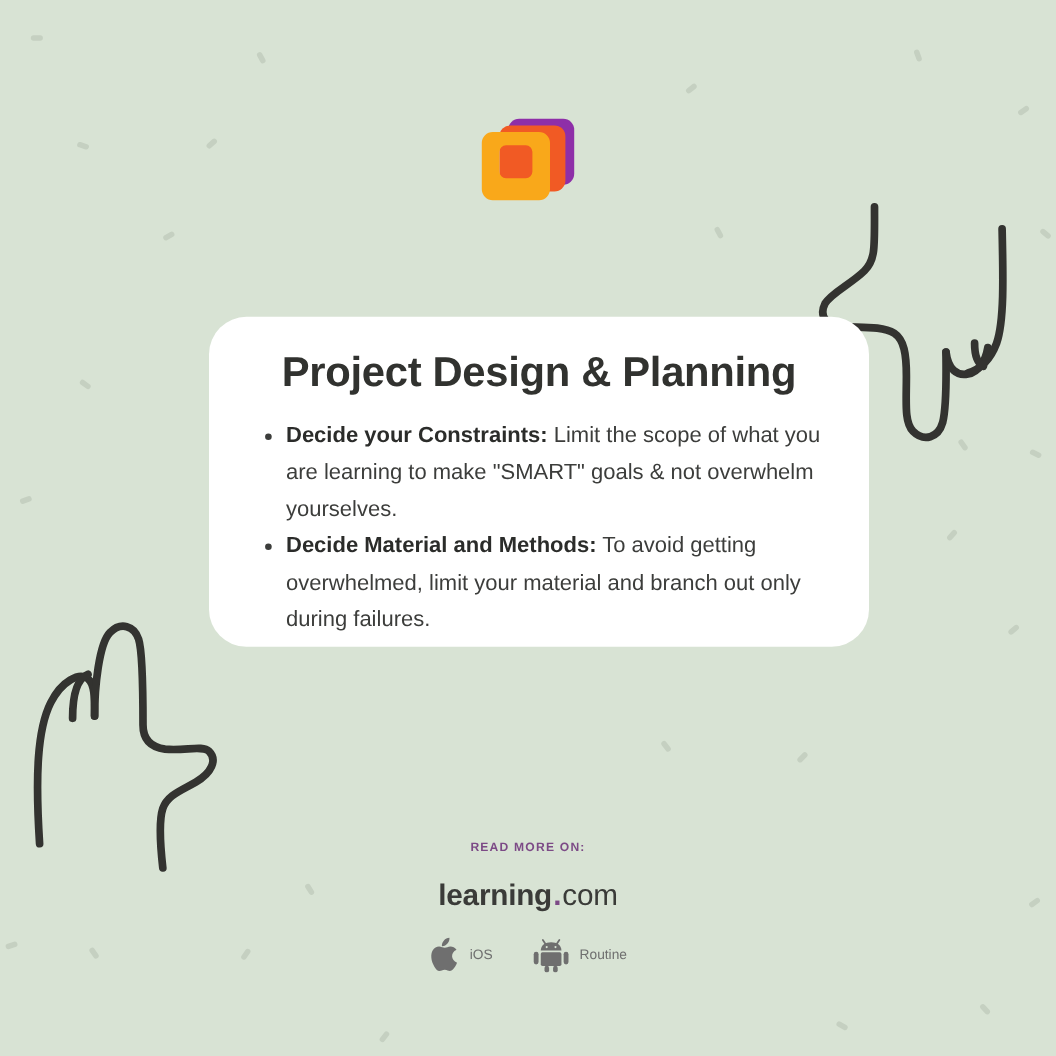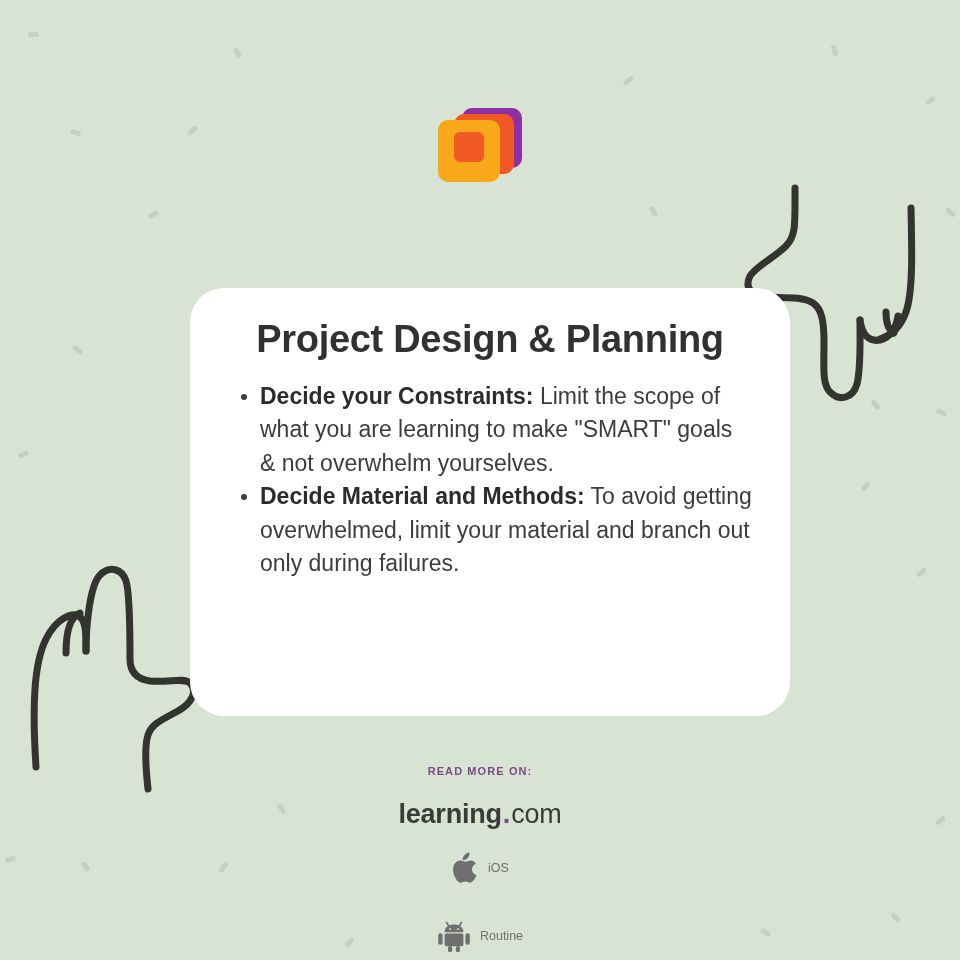--- a/index.html
+++ b/index.html
@@ -62,21 +62,21 @@
     justify-content: center;
   }
   #logo svg { display: block; }
 
   
   #idea-card {
     position: absolute;
     left: 190px;
     top: 288px;
     width: 600px;
-    height: 428px;
+    height: 300px;
     background: #ffffff;
     border-radius: 34px;
     z-index: 4;
     overflow: hidden;
     box-sizing: border-box;
     padding: 28px 34px 0 34px;
   }
   #card-title {
     margin: 0;
     padding: 0 0 6px 0;
@@ -93,21 +93,21 @@
     -webkit-mask-image: linear-gradient(to bottom, #000 0px, #000 305px, rgba(0,0,0,0) 360px);
     mask-image: linear-gradient(to bottom, #000 0px, #000 305px, rgba(0,0,0,0) 360px);
   }
   #bullet-list {
     margin: 0;
     padding: 0 4px 0 36px;
     list-style: none;
   }
   #bullet-list li {
     position: relative;
-    font-size: 23px;
+    font-size: 20px;
     line-height: 33.5px;
     color: #3c3d3b;
     margin-bottom: 0px;
     padding-left: 0;
   }
   #bullet-list li::before {
     content: "";
     position: absolute;
     left: -19px;
     top: 14px;
@@ -150,21 +150,20 @@
     padding: 0 1px;
   }
   #brand-tld { font-weight: normal; }
 
   #store-badges {
     margin-top: 22px;
     display: flex;
     justify-content: center;
     align-items: center;
     gap: 36px;
-    flex-direction: column;
   }
   .store-badge {
     display: flex;
     align-items: center;
     gap: 9px;
   }
   .store-badge svg { display: block; }
   .store-label {
     font-size: 12.5px;
     color: #6f6f6f;

